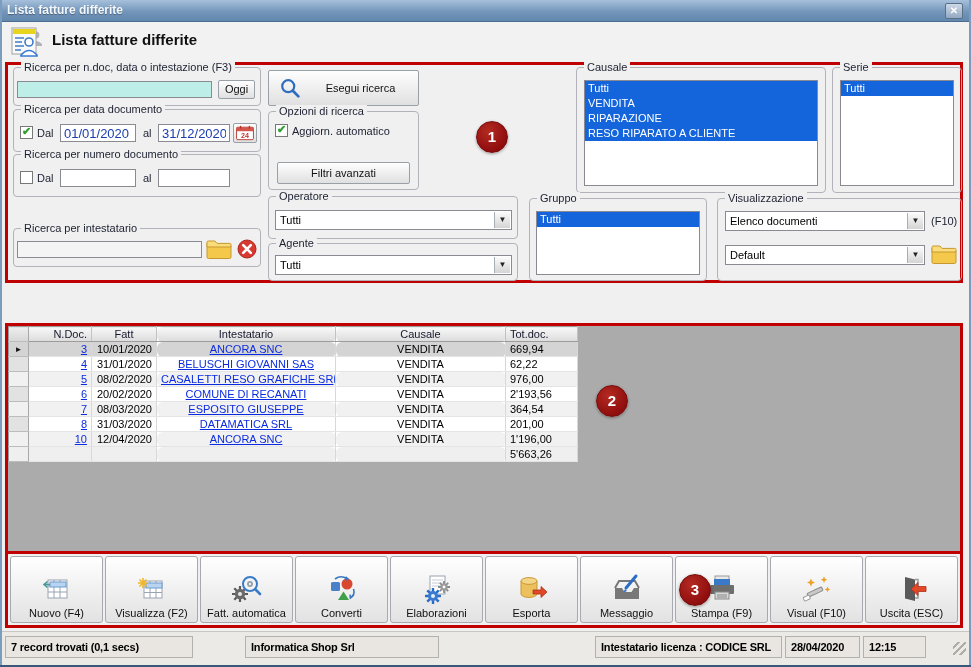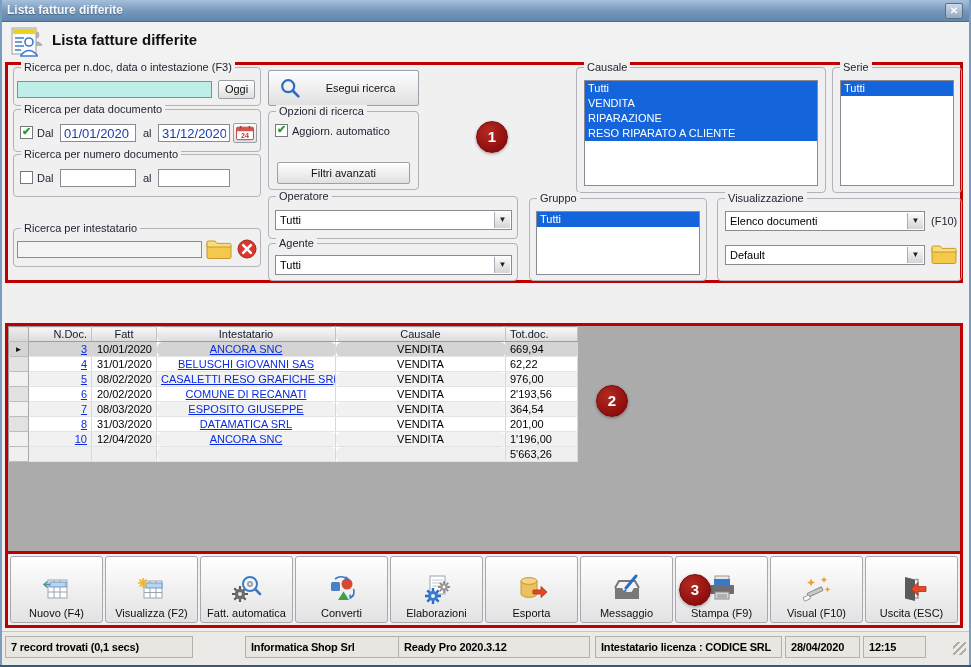--- a/index.html
+++ b/index.html
@@ -481,21 +481,20 @@
           </div>
           <div class="tlabel">Uscita (ESC)</div>
         </div>
       </div>
     <div class="badge" style="left:671px;top:20px;">3</div>
   </div>
 
   <div id="statusbar">
     <div class="seg" style="left:5px;width:188px;">7 record trovati (0,1 secs)</div>
     <div class="seg" style="left:198px;width:194px;margin-left:47px;">Informatica Shop Srl</div>
-    <div class="seg" style="left:398px;width:192px;">Ready Pro 2020.3.12</div>
     <div class="seg" style="left:595px;width:187px;">Intestatario licenza : CODICE SRL</div>
     <div class="seg" style="left:785px;width:75px;">28/04/2020</div>
     <div class="seg" style="left:863px;width:63px;">12:15</div>
     <div id="grip"></div>
   </div>
 
   <div id="edge-l" class="edge"></div>
   <div id="edge-r" class="edge"></div>
   <div id="edge-b" class="edge"></div>
 </div>

